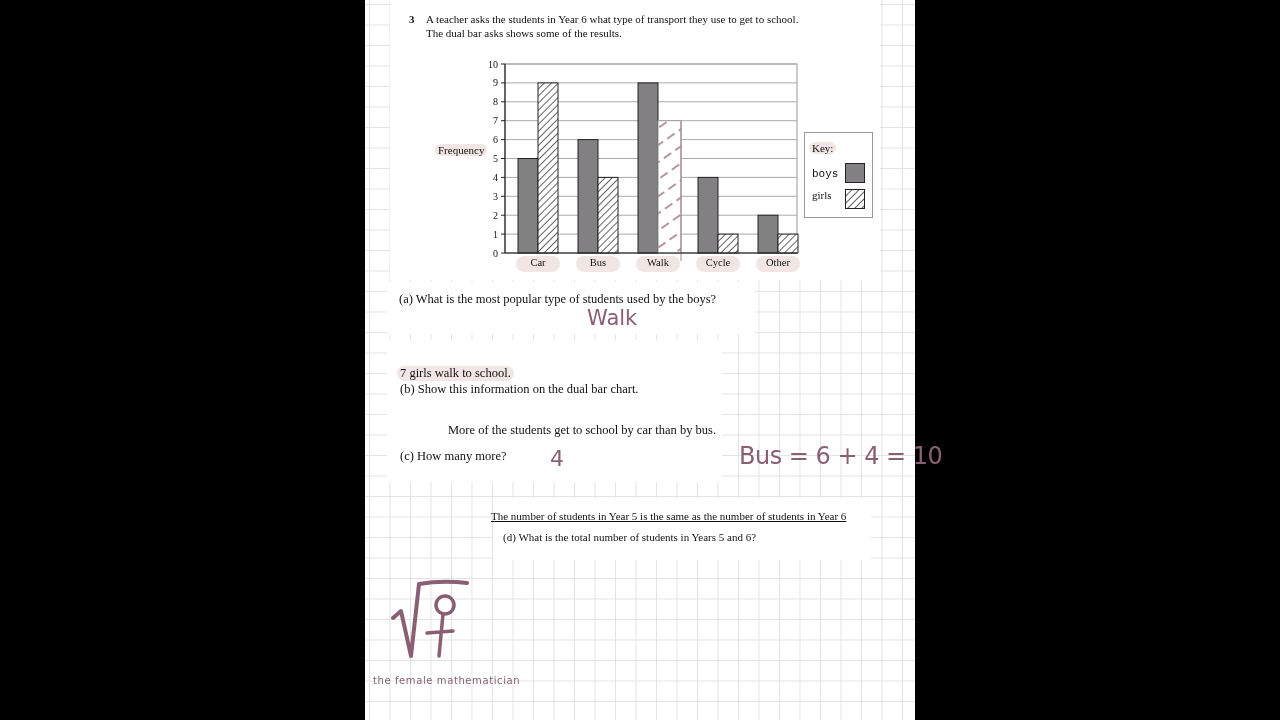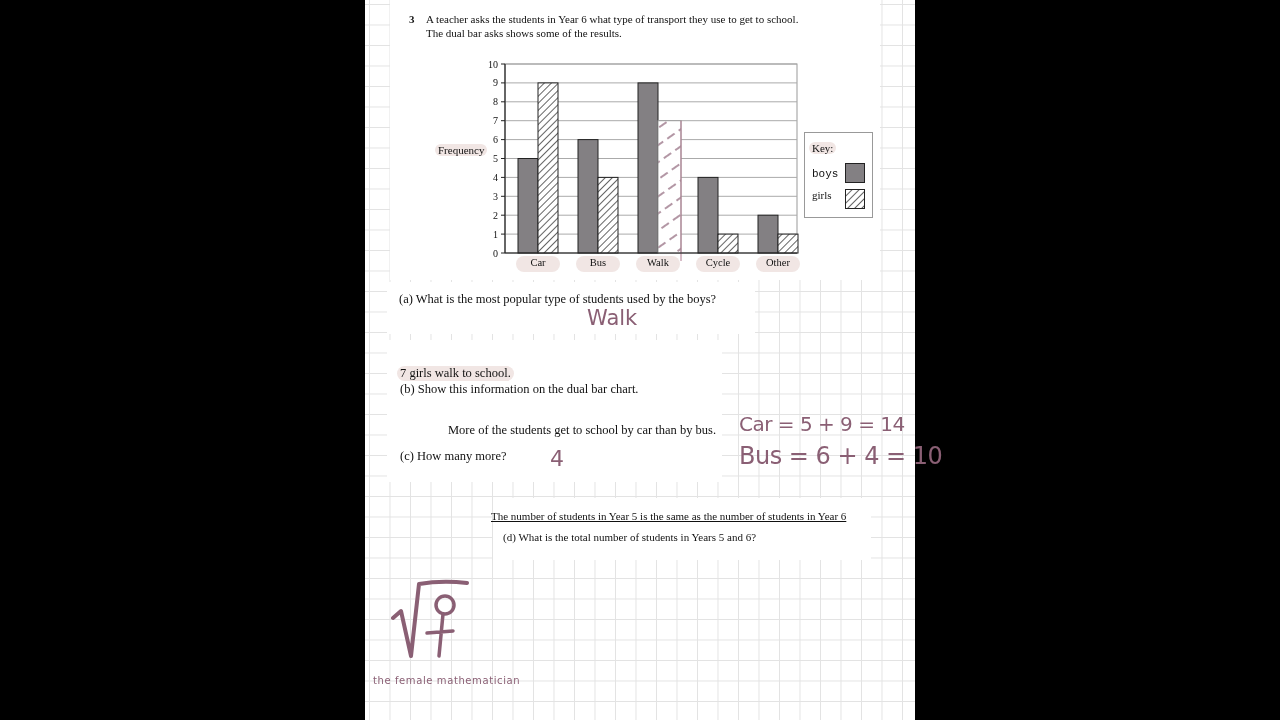--- a/index.html
+++ b/index.html
@@ -123,21 +123,20 @@
 
   <div class="txt lg" style="left:34px;top:292px;">(a)  What is the most popular type of students used by the boys?</div>
   <div class="hand" style="left:222px;top:306px;font-size:21px;">Walk</div>
 
   <div class="txt lg hl" style="left:32px;top:355px;margin-top:11px;">7 girls walk to school.</div>
   <div class="txt lg" style="left:35px;top:382px;">(b)  Show this information on the dual bar chart.</div>
 
   <div class="txt lg" style="left:35px;top:423px;margin-left:48px;">More of the students get to school by car than by bus.</div>
   <div class="txt lg" style="left:35px;top:449px;">(c)  How many more?</div>
   <div class="hand" style="left:185px;top:446px;font-size:22px;">4</div>
-  <div class="hand" style="left:374px;top:412px;font-size:20px;letter-spacing:-0.5px;">Car = 5 + 9 = 14</div>
   <div class="hand" style="left:374px;top:442px;font-size:24px;letter-spacing:-0.5px;">Bus = 6 + 4 = 10</div>
 
   <div class="txt" style="left:126px;top:510px;text-decoration:underline;">The number of students in Year 5 is the same as the number of students in Year 6</div>
   <div class="txt" style="left:138px;top:531px;">(d)  What is the total number of students in Years 5 and 6?</div>
 
   <svg width="110" height="90" style="position:absolute;left:22px;top:578px;" viewBox="0 0 110 90">
     <path d="M6 40 L14 33 L24 78 L32 6 Q55 2 80 5" fill="none" stroke="#8a5f74" stroke-width="4" stroke-linecap="round" stroke-linejoin="round"></path>
     <circle cx="58" cy="27" r="9" fill="none" stroke="#8a5f74" stroke-width="3.5"></circle>
     <path d="M56 36 L52 78 M40 55 L66 53" fill="none" stroke="#8a5f74" stroke-width="3.5" stroke-linecap="round"></path>
   </svg>

